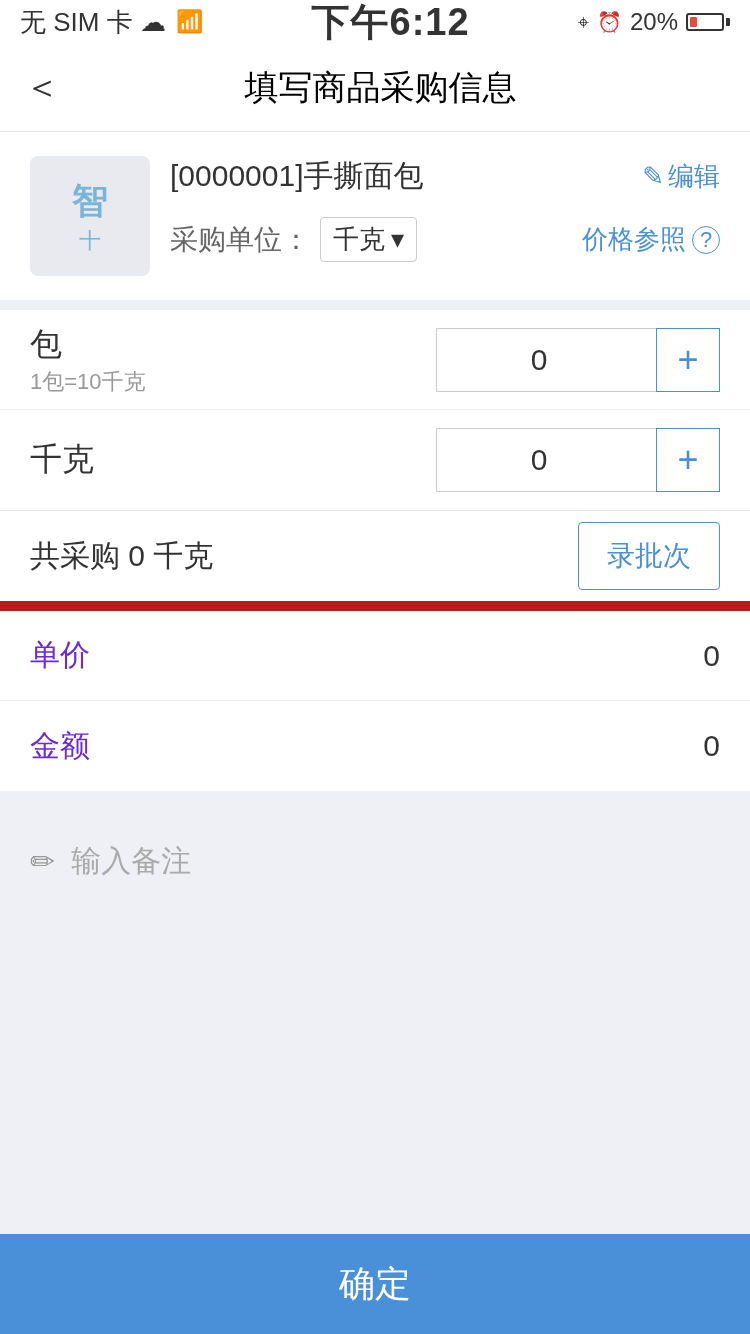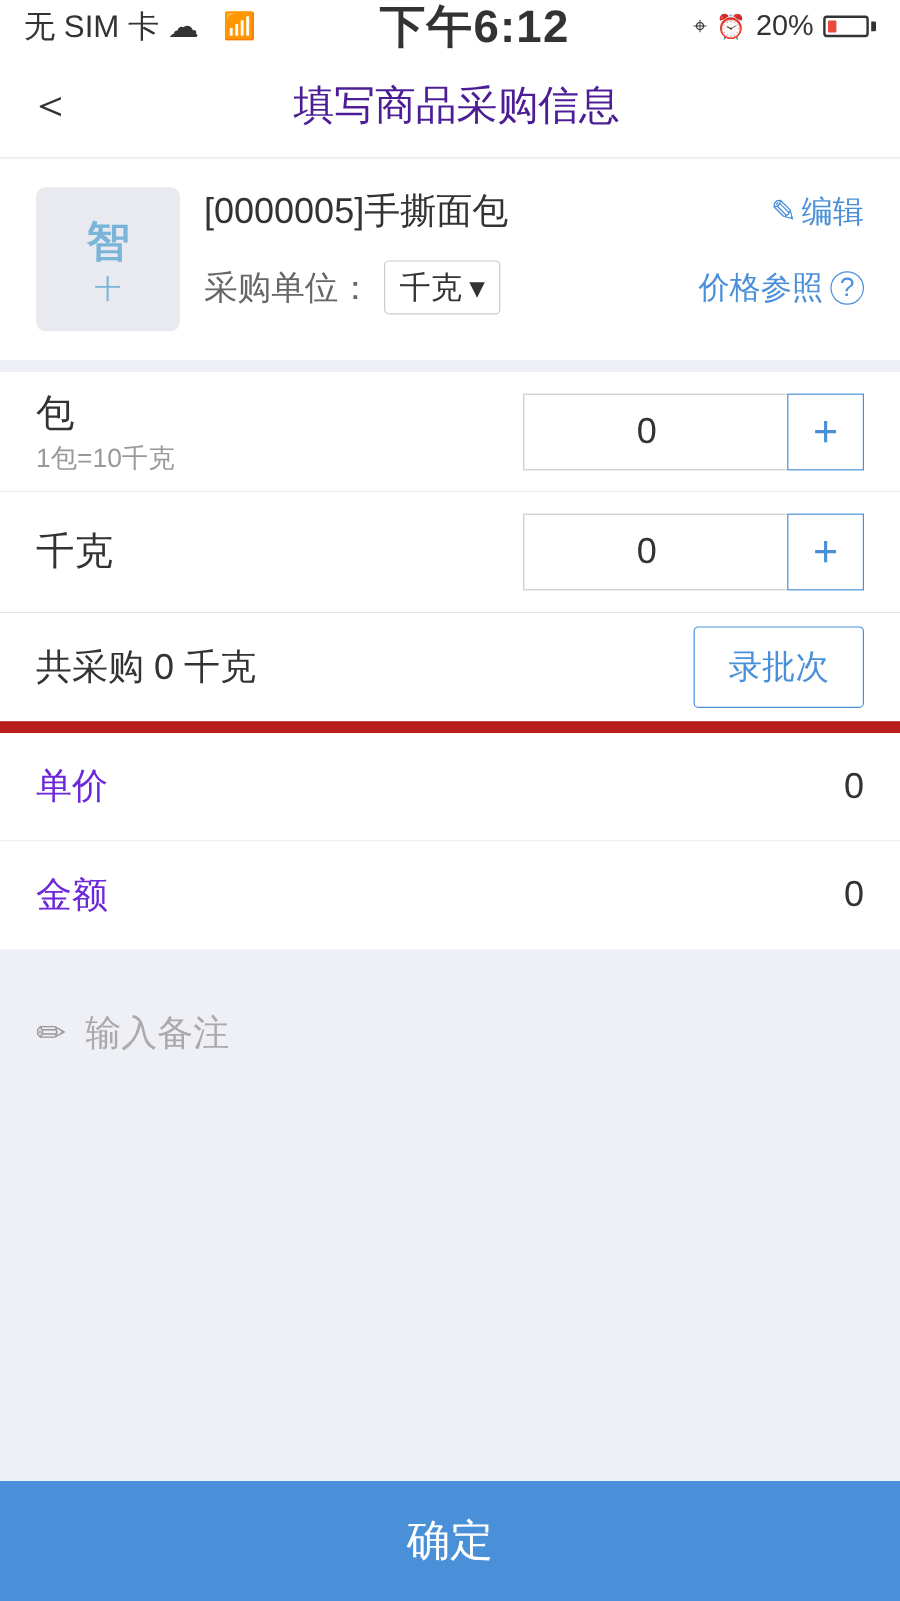--- a/index.html
+++ b/index.html
@@ -18,21 +18,21 @@
       width: 750px;
       height: 44px;
       background: #fff;
       display: flex;
       align-items: center;
       justify-content: space-between;
       padding: 0 20px;
       font-size: 28px;
       font-weight: 500;
     }
-    .status-left { display: flex; align-items: center; gap: 20px; font-size: 26px; }
+    .status-left { display: flex; align-items: center; gap: 10px; font-size: 26px; }
     .status-center { font-size: 38px; font-weight: 600; letter-spacing: 1px; }
     .status-right { display: flex; align-items: center; gap: 8px; font-size: 24px; }
     .battery-icon {
       display: inline-flex; align-items: center; gap: 2px;
     }
     .battery-body {
       width: 38px; height: 18px; border: 2px solid #333; border-radius: 3px; position: relative;
     }
     .battery-fill {
       position: absolute; left: 2px; top: 2px; bottom: 2px; width: 20%; background: #e74c3c; border-radius: 1px;
@@ -55,21 +55,21 @@
     .nav-back {
       position: absolute;
       left: 24px;
       font-size: 36px;
       color: #333;
       cursor: pointer;
     }
     .nav-title {
       font-size: 34px;
       font-weight: 500;
-      color: #4c1d95;
+      color: #000000;
       margin-left: 11px;
     }
 
     
     .product-card {
       background: #fff;
       padding: 24px 30px;
       display: flex;
       align-items: flex-start;
       gap: 20px;
@@ -302,21 +302,21 @@
     <div class="nav-title">填写商品采购信息</div>
   </div>
 
   <div class="product-card">
     <div class="product-image">
       <div class="product-image-logo">智</div>
       <div class="product-image-sub">十</div>
     </div>
     <div class="product-info">
       <div class="product-title-row">
-        <div class="product-name">[0000005]手撕面包</div>
+        <div class="product-name">[0000001]手撕面包</div>
         <div class="edit-btn">
           <span>✎</span>
           <span>编辑</span>
         </div>
       </div>
       <div class="product-unit-row">
         <div style="display:flex;align-items:center;gap:10px;">
           <span class="unit-label">采购单位：</span>
           <div class="unit-select">
             <span>千克</span>

